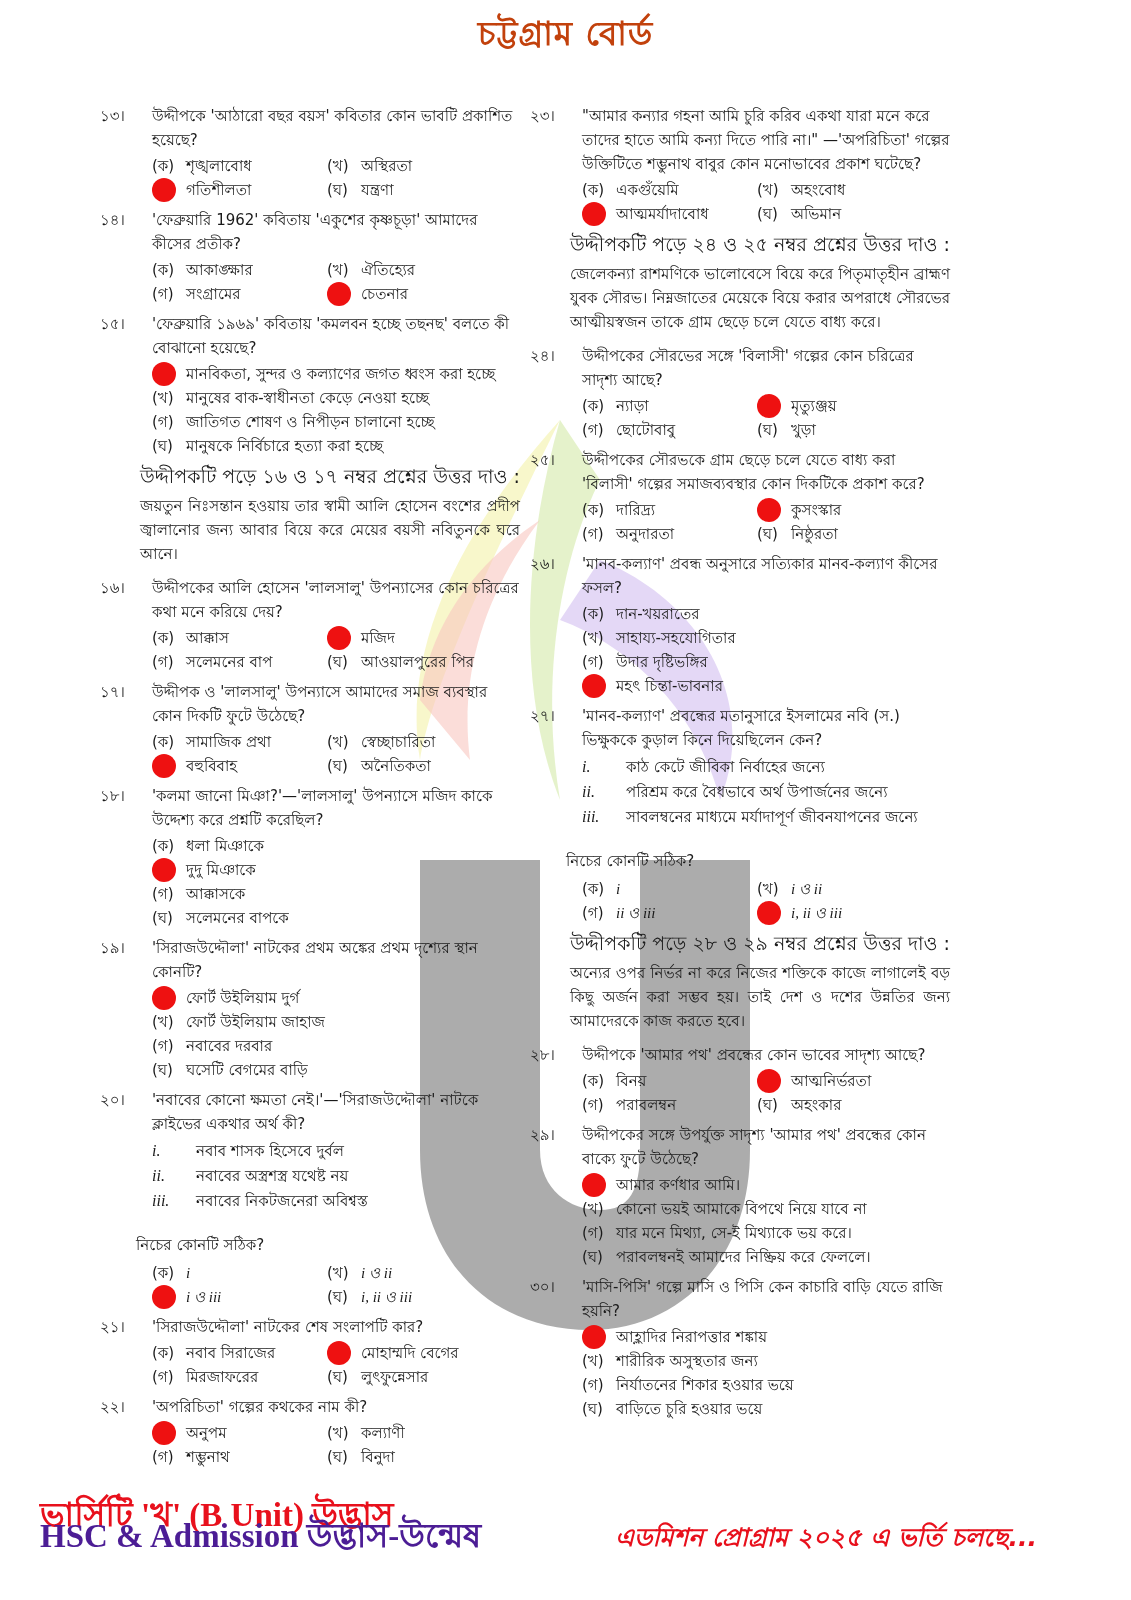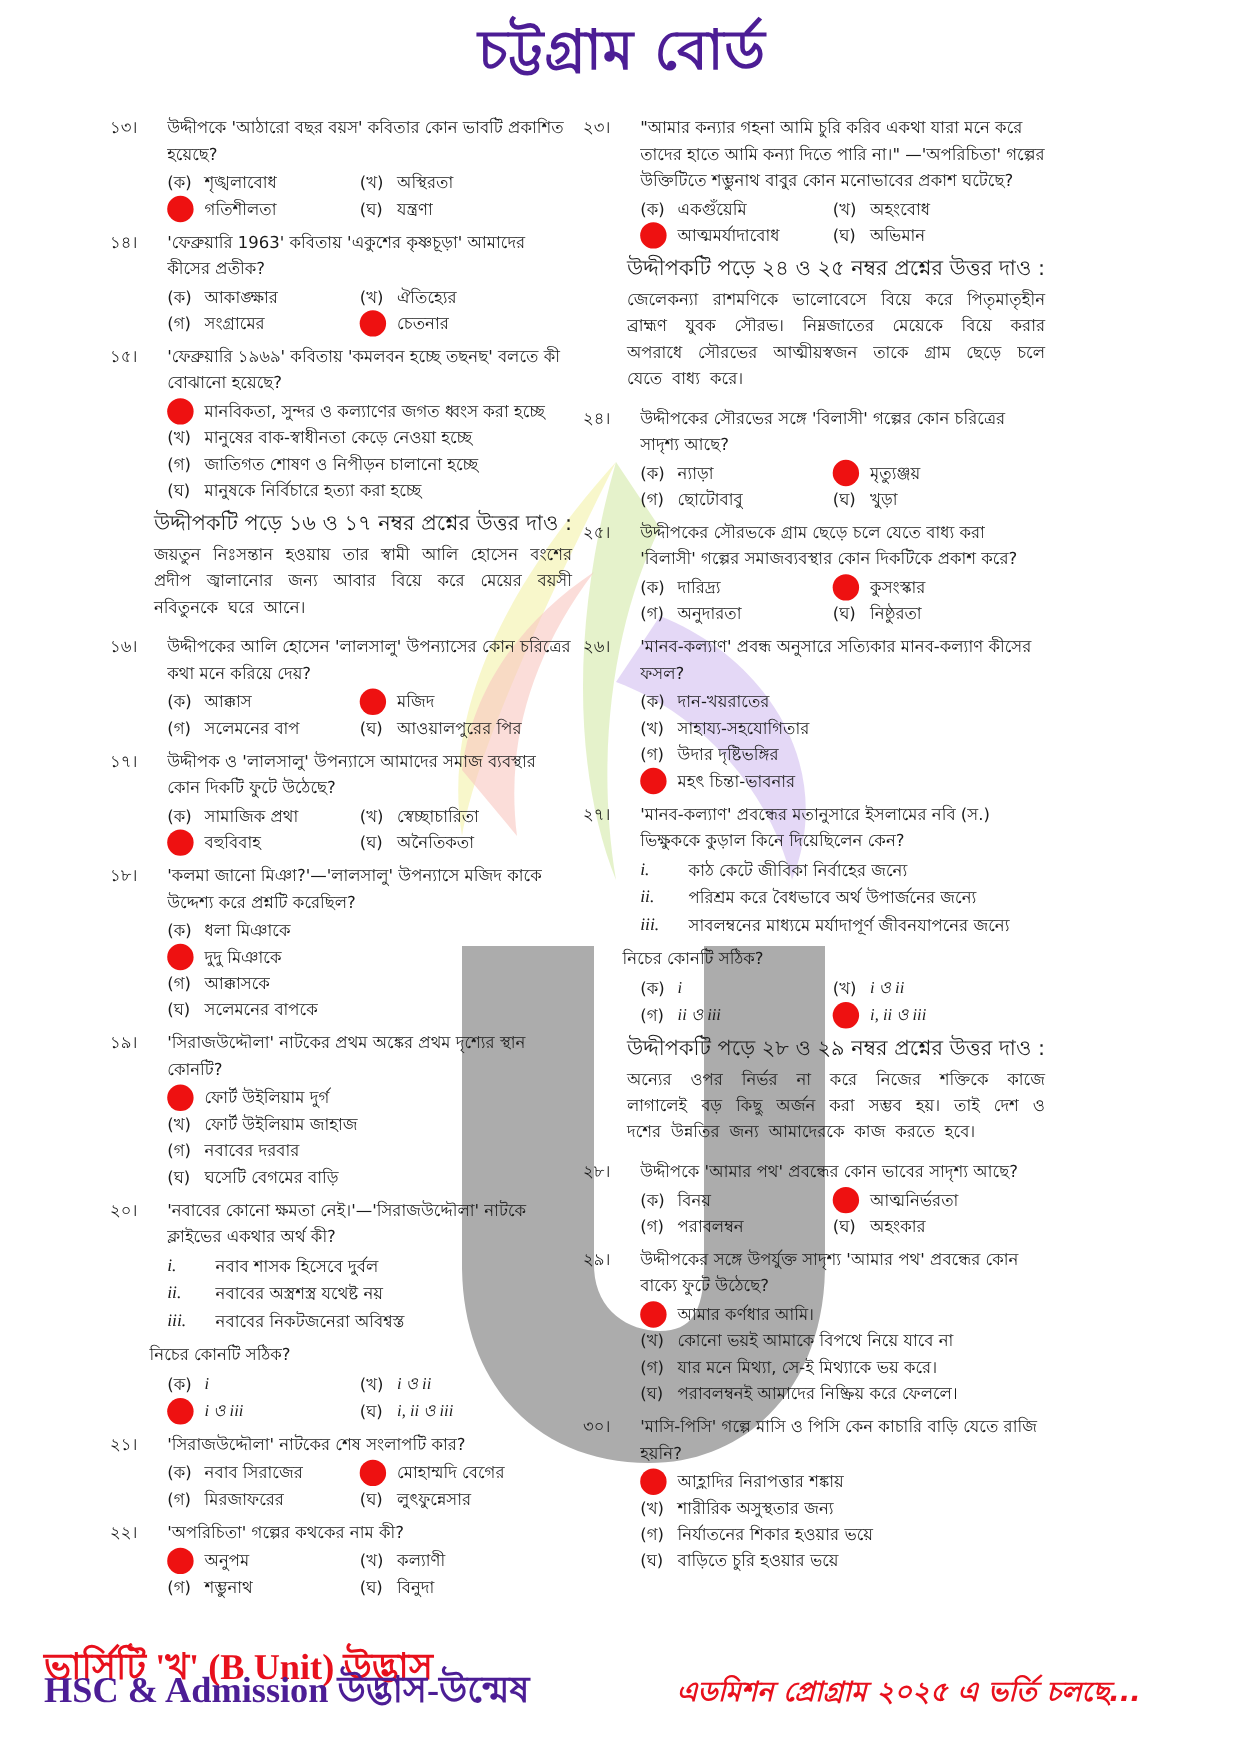--- a/index.html
+++ b/index.html
@@ -3,21 +3,21 @@
 <meta charset="utf-8">
 <style>
   * { box-sizing: border-box; margin: 0; padding: 0; }
   html, body { width: 1131px; height: 1600px; background: #ffffff; overflow: hidden; }
   body { position: relative; font-family: "DejaVu Sans", sans-serif; color: #1a1a1a; }
 
   .watermark { position: absolute; left: 0; top: 0; width: 1131px; height: 1600px; z-index: 0; pointer-events: none; }
 
   .title {
     position: absolute; top: 8px; left: 0; width: 1131px; text-align: center;
-    font-size: 50px; font-weight: bold; color: #4c1d95; letter-spacing: 1px;
+    font-size: 33px; font-weight: bold; color: #c2410c; letter-spacing: 1px;
     font-family: "DejaVu Sans", sans-serif; z-index: 2;
   }
 
   .col { position: absolute; top: 104px; z-index: 2; font-size: 15px; line-height: 24px; }
   .col.left { left: 100px; width: 420px; }
   .col.right { left: 530px; width: 420px; }
 
   .q { position: relative; padding-left: 52px; margin-bottom: 6px; }
   .q .num { position: absolute; left: 0; top: 0; width: 48px; font-size: 15px; }
   .q .stem { display: block; }
@@ -26,25 +26,25 @@
   .opts.grid { display: grid; grid-template-columns: 175px 1fr; row-gap: 0; }
   .opts.list { display: block; }
   .opt { display: flex; align-items: center; height: 24px; }
   .opt .lab { width: 34px; flex: 0 0 34px; font-size: 15px; }
   .opt .txt { font-size: 15px; }
   .dot { width: 24px; height: 24px; border-radius: 50%; background: #ee1111; display: inline-block; margin-right: 10px; }
 
   .stmts { margin: 2px 0 4px 0; }
   .stmt { display: flex; height: 25px; align-items: center; }
   .stmt .rn { width: 44px; font-style: italic; font-family: "Liberation Serif", serif; font-size: 16px; }
-  .which { margin: 6px 0 4px -16px; font-size: 15px; }
+  .which { margin: 20px 0 4px -16px; font-size: 15px; }
   .italic { font-style: italic; font-family: "Liberation Serif", serif; font-size: 16px; }
 
   .stim-head { margin: 4px 0 6px 40px; font-size: 19px; }
-  .stim-body { margin: 0 0 10px 40px; font-size: 15px; line-height: 24px; text-align: justify; font-family: Liberation Mono, monospace; }
+  .stim-body { margin: 0 0 10px 40px; font-size: 15px; line-height: 24px; text-align: justify; }
 
   .footer-left1 {
     position: absolute; left: 40px; top: 1462px; font-size: 33px; font-weight: bold;
     color: #e8101c; font-family: "Liberation Serif", serif; z-index: 2; margin-top: 27px;
   }
   .footer-left2 {
     position: absolute; left: 40px; top: 1510px; font-size: 33px; font-weight: bold;
     color: #4c1d95; font-family: "Liberation Serif", serif; z-index: 2;
   }
   .footer-right {
@@ -85,21 +85,21 @@
         </div>
       <div class="opt">
           <span class="lab">(ঘ)</span>
           <span class="txt">যন্ত্রণা</span>
         </div>
     </div>
   </div>
 
   <div class="q">
     <span class="num">১৪।</span>
-    <span class="stem">'ফেব্রুয়ারি 1963' কবিতায় 'একুশের কৃষ্ণচূড়া' আমাদের কীসের প্রতীক?</span>
+    <span class="stem">'ফেব্রুয়ারি 1962' কবিতায় 'একুশের কৃষ্ণচূড়া' আমাদের কীসের প্রতীক?</span>
     <div class="opts grid">
       <div class="opt">
           <span class="lab">(ক)</span>
           <span class="txt">আকাঙ্ক্ষার</span>
         </div>
       <div class="opt">
           <span class="lab">(খ)</span>
           <span class="txt">ঐতিহ্যের</span>
         </div>
       <div class="opt">

